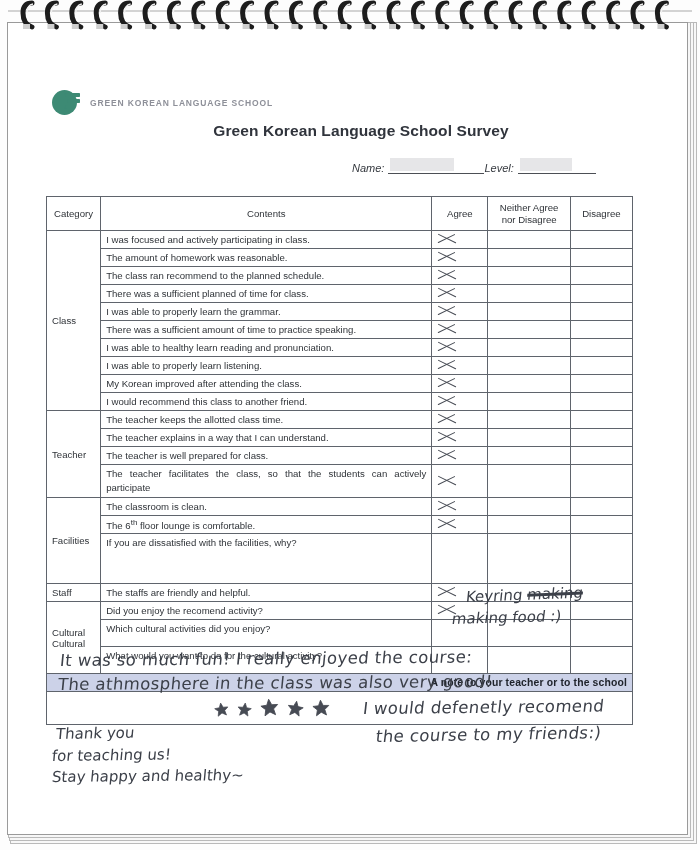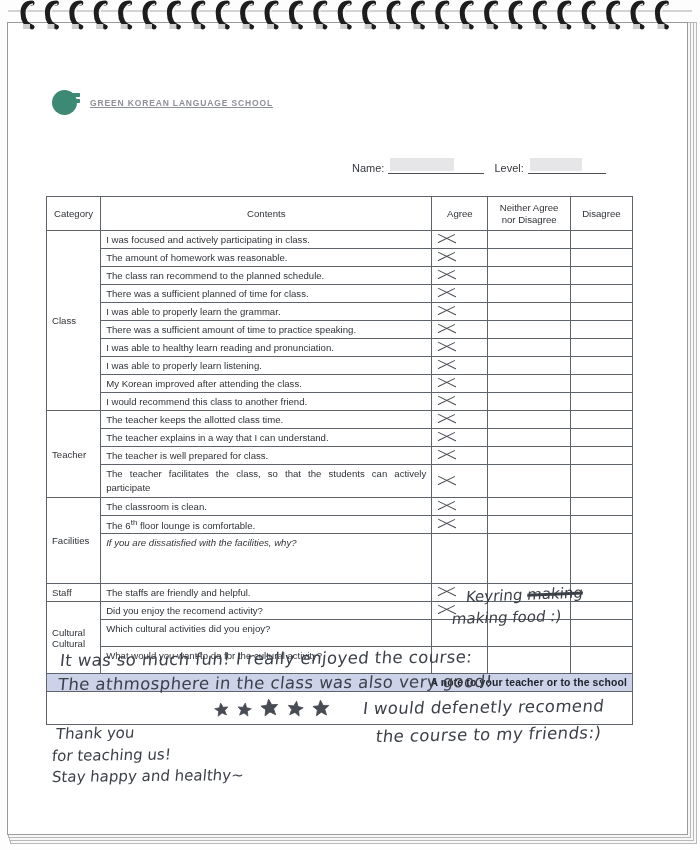--- a/index.html
+++ b/index.html
@@ -97,21 +97,20 @@
     width: 4px; height: 16px;
     background: #3d8a74;
     border-radius: 2px;
   }
   .logo-text {
     font-size: 8.5px;
     font-weight: bold;
     letter-spacing: 0.85px;
     color: #8e9099;
     white-space: nowrap;
-    text-decoration: underline;
   }
 
   .doc-title {
     position: absolute;
     left: 0; right: 0;
     top: 122px;
     text-align: center;
     font-size: 15.5px;
     font-weight: bold;
     color: #30343c;
@@ -119,23 +118,23 @@
     padding-left: 22px;
   }
 
   
   .idline {
     position: absolute;
     top: 160px;
     left: 352px;
     display: flex;
     align-items: flex-end;
-    gap: 10px;
     font-size: 11px;
     color: #35393f;
+    font-style: italic;
   }
   .id-group { display: flex; align-items: flex-end; gap: 4px; }
   .id-label { white-space: nowrap; }
   .id-blank {
     position: relative;
     border-bottom: 1px solid #4c4f55;
     height: 13px;
   }
   .w-name { width: 96px; }
   .w-level { width: 78px; }
@@ -168,21 +167,21 @@
   }
   .c-cat   { width: 54px;  text-align: center; }
   .c-con   { width: 330px; text-align: left; }
   .c-agr   { width: 56px;  text-align: center; }
   .c-nad   { width: 82px;  text-align: center; }
   .c-dis   { width: 62px;  text-align: center; }
 
   .tbl thead td { height: 33px; text-align: center; line-height: 1.25; }
   .row-item td  { height: 16px; }
   .row-tall td  { height: 32px; }
-  .row-open td  { height: 46px; font-style: italic; }
+  .row-open td  { height: 46px; }
   .row-ca td    { height: 23px; }
 
   .contents-just { text-align: justify; text-align-last: justify; line-height: 1.45; padding: 2px 5px; }
 
   .cat-cell { vertical-align: top; padding-top: 3px; }
 
   
   .xmark {
     display: inline-block;
     position: relative;
@@ -370,20 +369,21 @@
       <div class="logo-mark">
         <div class="logo-circle"></div>
         <div class="logo-stem"></div>
         <div class="leaf-a"></div>
         <div class="leaf-b"></div>
         <div class="leaf-c"></div>
       </div>
       <div class="logo-text">GREEN KOREAN LANGUAGE SCHOOL</div>
     </div>
 
+    <div class="doc-title">Green Korean Language School Survey</div>
 
     <div class="idline">
       <div class="id-group">
         <span class="id-label">Name:</span>
         <span class="id-blank w-name">
           <span class="redact name-r"></span>
         </span>
       </div>
       <div class="id-group">
         <span class="id-label">Level:</span>

